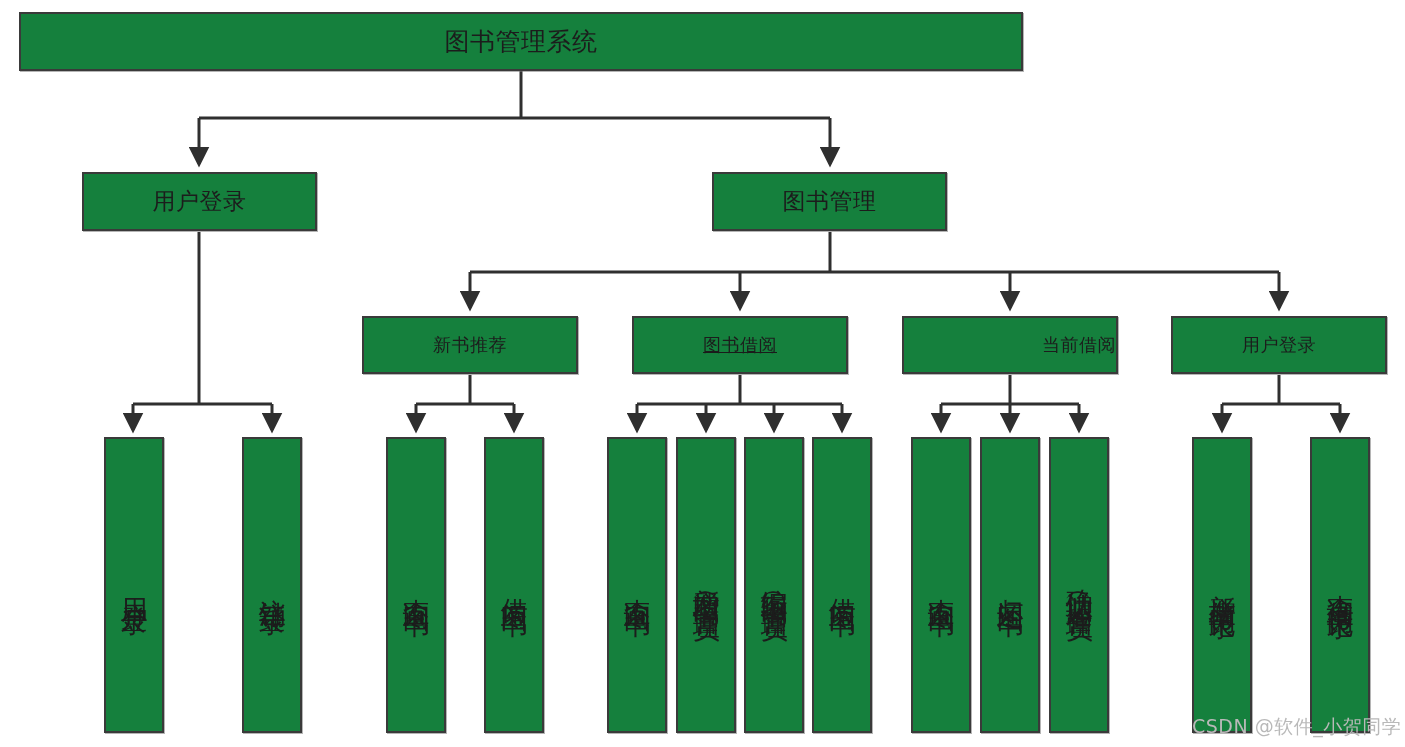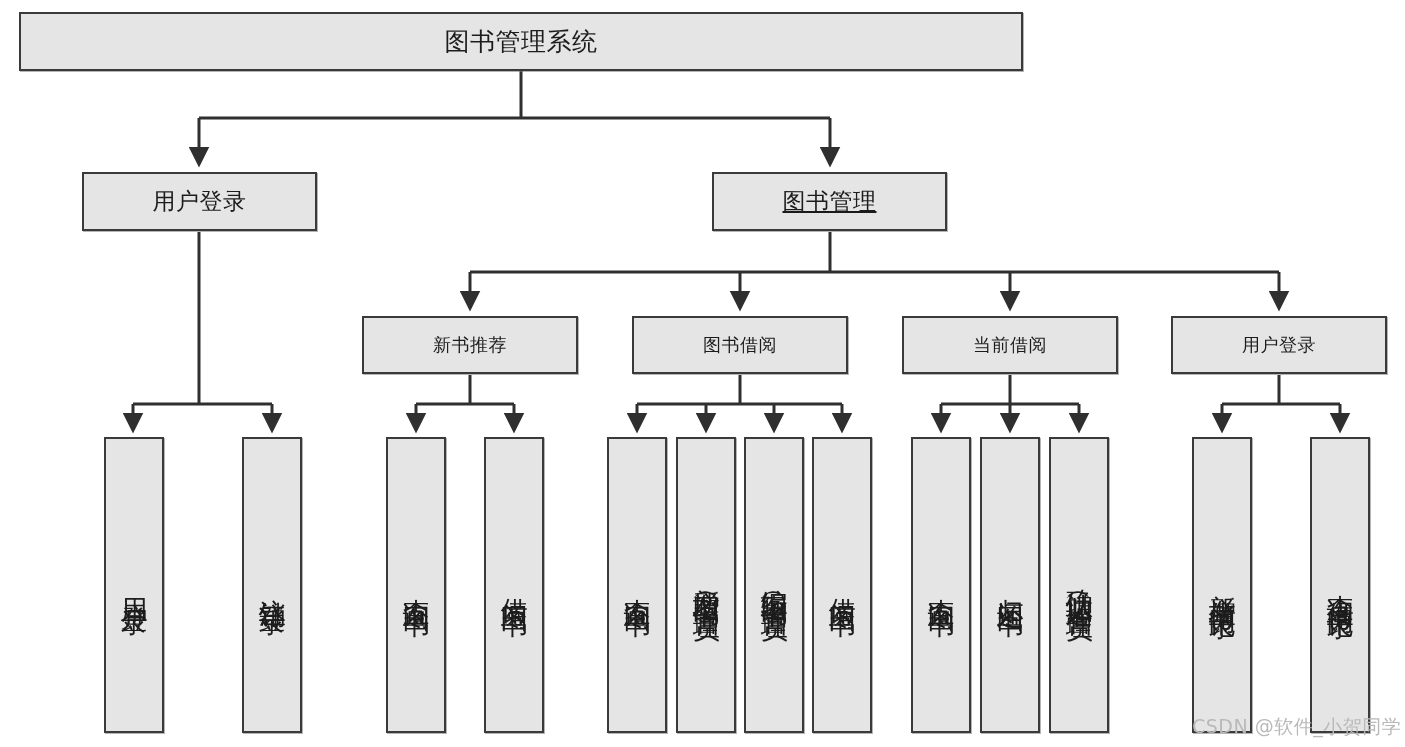--- a/index.html
+++ b/index.html
@@ -19,21 +19,21 @@
   #wires{
     position:absolute;
     left:0; top:0;
     width:1405px; height:747px;
     pointer-events:none;
   }
   
   .node{
     position:absolute;
     box-sizing:border-box;
-    background:#e5e5e5;
+    background:#15803d;
     border:2px solid #3a3a3a;
     display:flex;
     align-items:center;
     justify-content:center;
     box-shadow:1px 1px 0 rgba(120,120,120,.55);
   }
   .node .label{
     display:block;
     text-align:center;
     letter-spacing:.5px;
@@ -126,33 +126,33 @@
   </svg>
 
   <div class="node root" style="left:19px; top:12px; width:1004px; height:59px;">
     <span class="label">图书管理系统</span>
   </div>
 
   <div class="node h2" style="left:82px; top:172px; width:235px; height:59px;">
     <span class="label">用户登录</span>
   </div>
 
-  <div class="node h2" style="left:712px; top:172px; width:235px; height:59px;text-decoration:underline;">
+  <div class="node h2" style="left:712px; top:172px; width:235px; height:59px;">
     <span class="label">图书管理</span>
   </div>
 
   <div class="node h3" style="left:362px; top:316px; width:216px; height:58px;">
     <span class="label">新书推荐</span>
   </div>
 
-  <div class="node h3" style="left:632px; top:316px; width:216px; height:58px;">
+  <div class="node h3" style="left:632px; top:316px; width:216px; height:58px;text-decoration:underline;">
     <span class="label">图书借阅</span>
   </div>
 
-  <div class="node h3" style="left:902px; top:316px; width:216px; height:58px;">
+  <div class="node h3" style="left:902px; top:316px; width:216px; height:58px;justify-content:flex-end;">
     <span class="label">当前借阅</span>
   </div>
 
   <div class="node h3" style="left:1171px; top:316px; width:216px; height:58px;">
     <span class="label">用户登录</span>
   </div>
 
   <div class="node leaf" style="left:104px; top:437px; width:60px; height:296px;">
     <span class="label">用户登录</span>
   </div>

